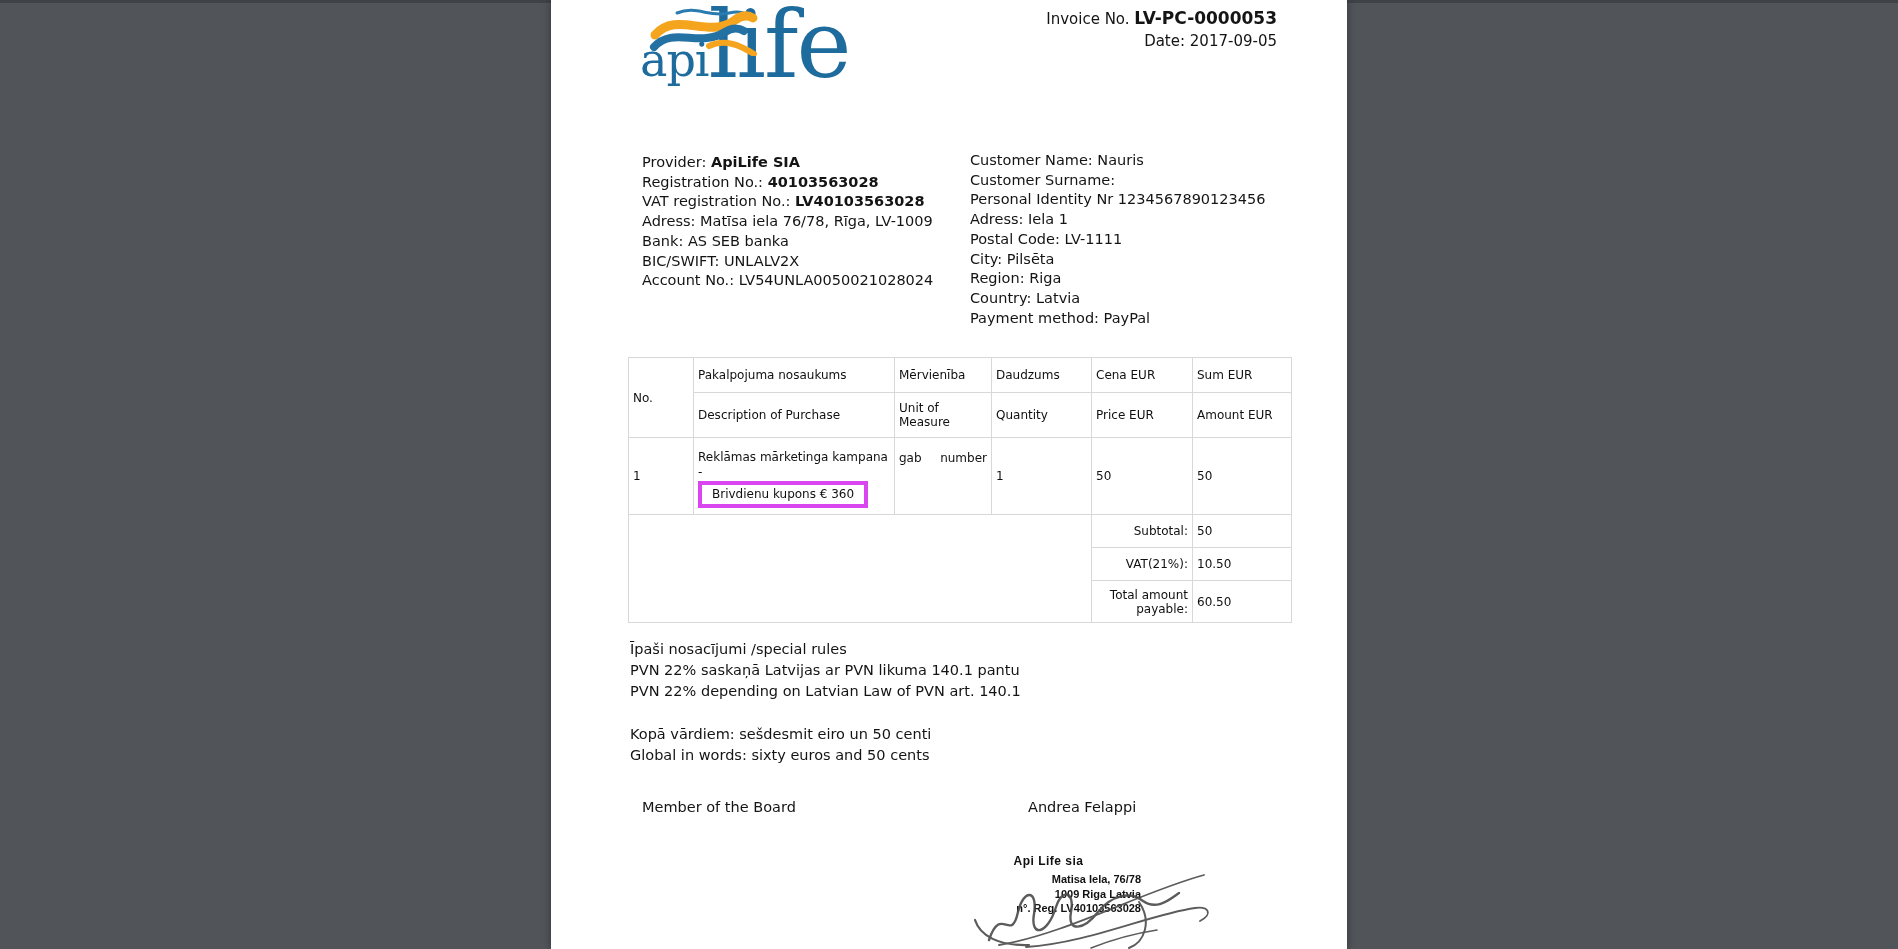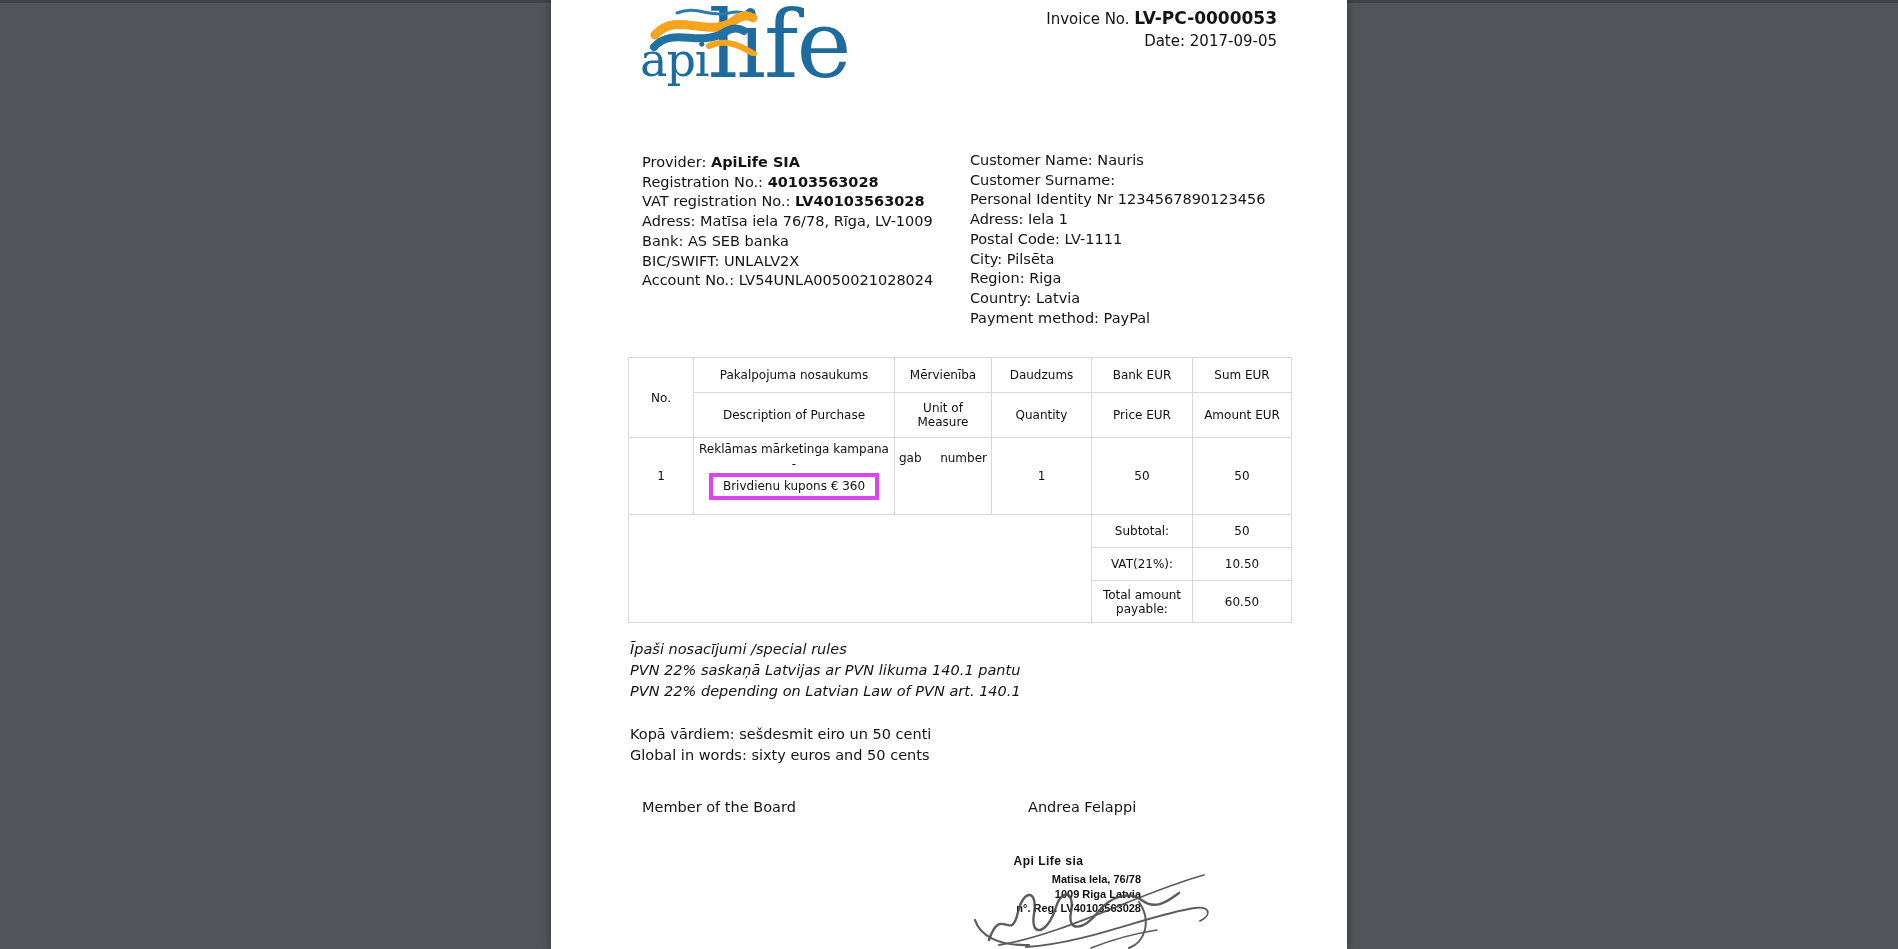--- a/index.html
+++ b/index.html
@@ -42,43 +42,43 @@
   .provider{left:91px;top:153px;}
   .customer{left:419px;top:151px;}
   
   table.items{
     position:absolute;left:77px;top:357px;
     border-collapse:collapse;table-layout:fixed;
     font-size:12px;color:#101010;
   }
   table.items td{
     border:1px solid #d8d8d8;
-    text-align:center;vertical-align:middle;
+    vertical-align:middle;
     padding:2px 4px;overflow:hidden;
   }
   td.h1{height:30px;}
   td.h2{height:40px;}
   td.body-row{height:72px;}
   td.t-small{height:28px;}
   td.t-big{height:37px;}
   td.tlabel{text-align:right;padding-right:10px;}
   td.blank-merge{border-left:1px solid #d8d8d8;border-bottom:1px solid #d8d8d8;}
-  .desc-line1{line-height:15px;margin-top:2px;}
+  .desc-line1{line-height:15px;margin-top:10px;}
   .red-box{
     display:inline-block;
     border:4px solid #d946ef;
     padding:2px 10px 3px 10px;
     margin-top:1px;
     line-height:14px;
   }
   .unit-cell{display:flex;flex-direction:row;justify-content:space-between;
     height:58px;padding:10px 0 2px 0;}
   
   .note{position:absolute;left:79px;font-size:14.5px;line-height:21px;white-space:nowrap;}
-  .special{top:639px;font-style:italic;}
+  .special{top:639px;}
   .inwords{top:724px;}
   
   .board{position:absolute;top:799px;left:0;width:100%;font-size:14.5px;}
   .board-left{position:absolute;left:91px;}
   .board-right{position:absolute;left:477px;}
   
   .stamp{
     position:absolute;left:405px;top:851px;width:185px;
     text-align:center;color:#111;
     font-family:"Liberation Sans","DejaVu Sans",sans-serif;
@@ -146,21 +146,21 @@
       <col style="width:100px">
         <col style="width:101px">
         <col style="width:99px">
     </colgroup>
     <tbody>
         <tr>
       <td class="h1" rowspan="2">No.</td>
       <td class="h1">Pakalpojuma nosaukums</td>
       <td class="h1">Mērvienība</td>
       <td class="h1">Daudzums</td>
-      <td class="h1">Bank EUR</td>
+      <td class="h1">Cena EUR</td>
       <td class="h1">Sum EUR</td>
     </tr>
     <tr>
       <td class="h2">Description of Purchase</td>
       <td class="h2">Unit of Measure</td>
       <td class="h2">Quantity</td>
       <td class="h2">Price EUR</td>
       <td class="h2">Amount EUR</td>
     </tr>
     <tr>

